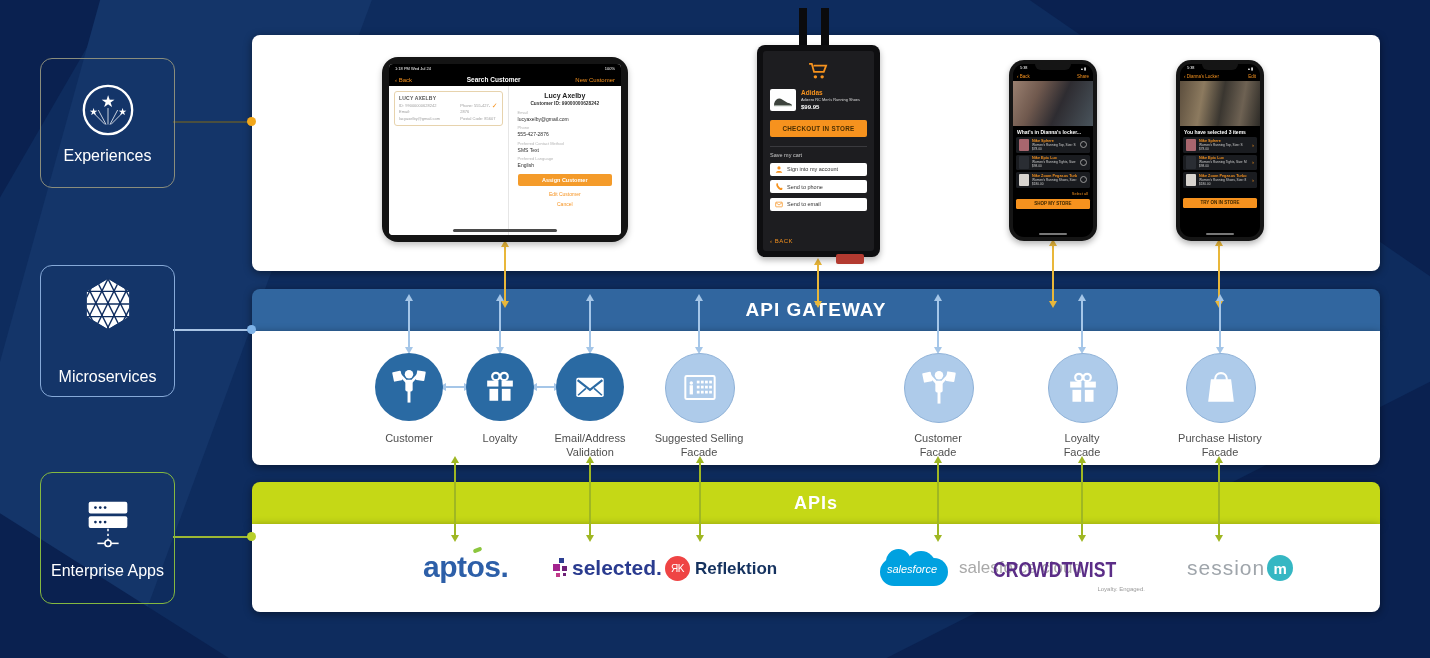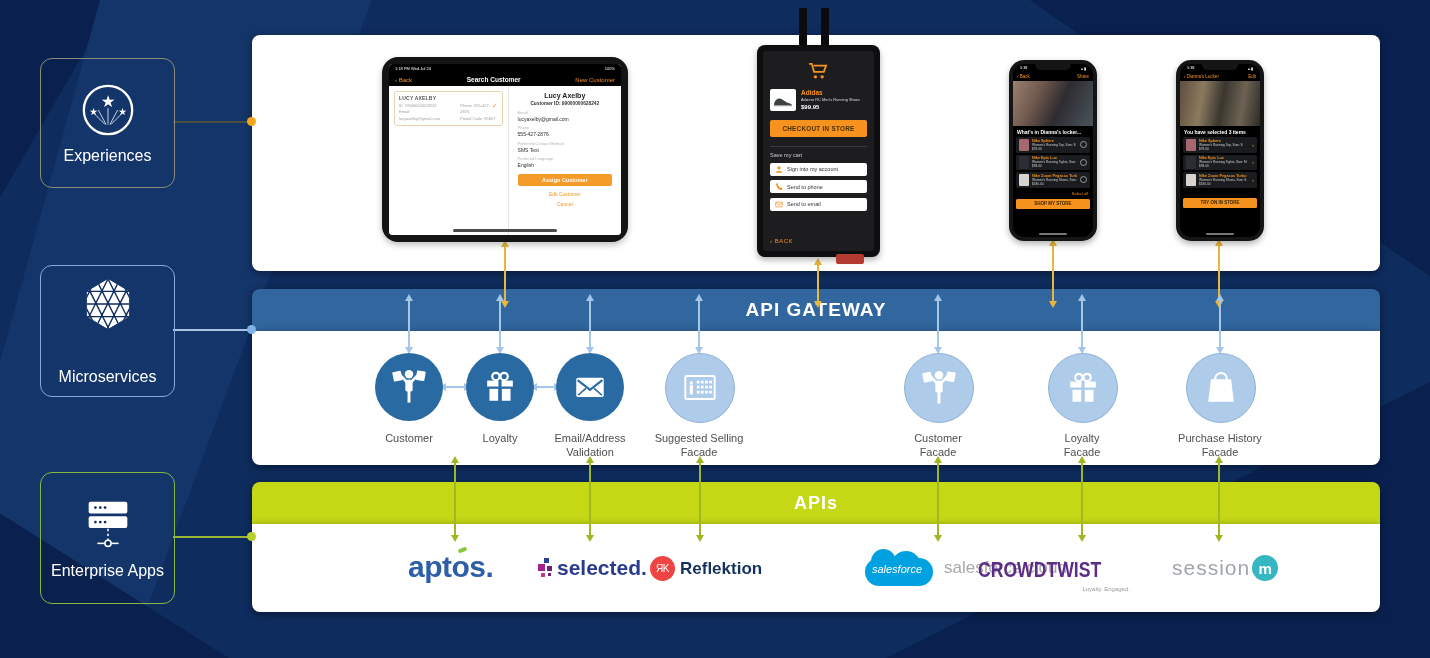--- a/index.html
+++ b/index.html
@@ -51,21 +51,21 @@
   .yel{--c:#e9b73a;} .blu{--c:#a5c6e8;} .grn{--c:#9fb723;}
   
   .service{position:absolute;top:353px;width:68px;height:68px;border-radius:50%;
            display:flex;align-items:center;justify-content:center;}
   .service.dark{background:#2a6aa3;}
   .service.light{background:#aecbea;border:1px solid #8fb2d8;}
   .svc-ic{width:44px;height:44px;}
   .svc-label{position:absolute;top:431px;width:140px;transform:translateX(-50%);
              text-align:center;font-size:11px;color:#4f4f4f;line-height:1.3;}
   
-  .vend{position:absolute;display:flex;align-items:center;}
+  .vend{position:absolute;display:flex;align-items:center;margin-left:15px;}
   .aptos-txt{font-size:30px;font-weight:bold;color:#2d5fa8;letter-spacing:-.5px;position:relative;}
   .aptos-acc{position:absolute;left:50px;top:-2px;width:9px;height:4px;background:#8cc63e;
              transform:rotate(-22deg);border-radius:2px;}
   .exp-dots{position:relative;width:15px;height:20px;margin-right:4px;}
   .exp-dots i{position:absolute;display:block;}
   .exp-txt{font-size:21px;font-weight:bold;color:#2a3b8f;}
   .rk-badge{width:25px;height:25px;border-radius:50%;background:#ef4444;color:#fff;
             font-size:10px;font-weight:normal;display:flex;align-items:center;
             justify-content:center;margin-right:5px;letter-spacing:-.5px;}
   .rk-txt{font-size:17px;font-weight:bold;color:#15325f;}

